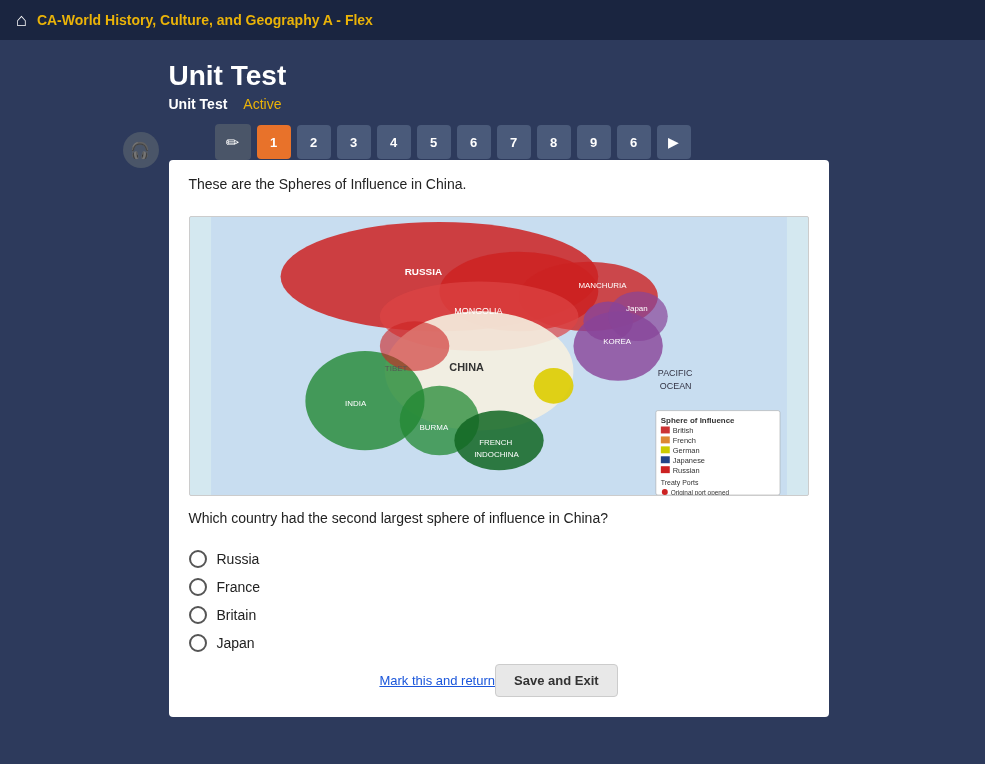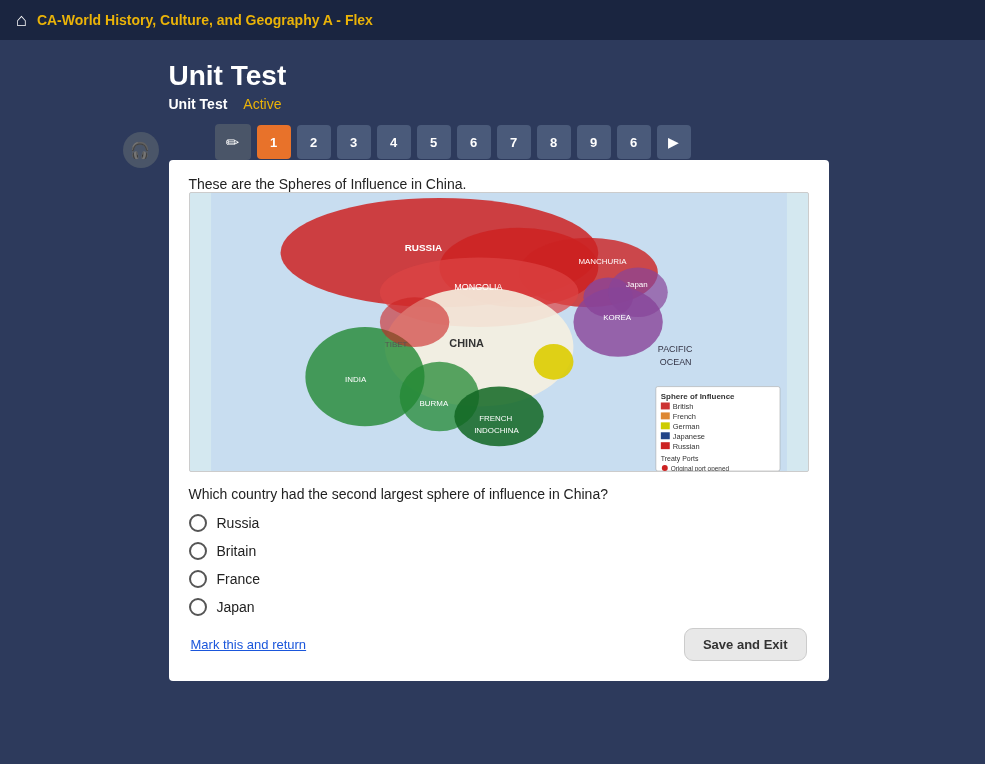--- a/index.html
+++ b/index.html
@@ -147,21 +147,21 @@
       align-items: center;
       justify-content: center;
       color: white;
       font-size: 16px;
       cursor: pointer;
     }
 
     .question-text {
       font-size: 14px;
       color: #222;
-      margin-bottom: 0;
+      margin-bottom: 24px;
     }
 
     
     .map-container {
       width: 100%;
       height: 280px;
       background: #d4e8f0;
       border: 1px solid #ccc;
       border-radius: 2px;
       position: relative;
@@ -197,40 +197,40 @@
     }
 
     .choice-label {
       font-size: 14px;
       color: #222;
     }
 
     
     .bottom-row {
       display: flex;
-      justify-content: space-between;
+      justify-content: center;
       align-items: center;
       margin-top: 12px;
       padding: 0 2px;
     }
 
     .mark-return-link {
       color: #1a56db;
       font-size: 13px;
       text-decoration: underline;
       cursor: pointer;
       background: none;
       border: none;
     }
 
     .save-exit-btn {
       background: #e8e8e8;
       color: #333;
       border: 1px solid #ccc;
-      border-radius: 9px;
+      border-radius: 4px;
       padding: 8px 18px;
       font-size: 13px;
       cursor: pointer;
       font-weight: bold;
     }
   </style>
 </head>
 <body>
 
 <div class="top-nav">
@@ -342,25 +342,25 @@
 
         <p class="question-text" style="">Which country had the second largest sphere of influence in China?</p>
 
         <div class="answer-choices">
           <div class="answer-choice">
             <div class="radio-circle"></div>
             <span class="choice-label">Russia</span>
           </div>
           <div class="answer-choice">
             <div class="radio-circle"></div>
-            <span class="choice-label">Britain</span>
+            <span class="choice-label">France</span>
           </div>
           <div class="answer-choice">
             <div class="radio-circle"></div>
-            <span class="choice-label">France</span>
+            <span class="choice-label">Britain</span>
           </div>
           <div class="answer-choice">
             <div class="radio-circle"></div>
             <span class="choice-label">Japan</span>
           </div>
         </div>
 
         <div class="bottom-row">
           <button class="mark-return-link">Mark this and return</button>
           <button class="save-exit-btn">Save and Exit</button>

